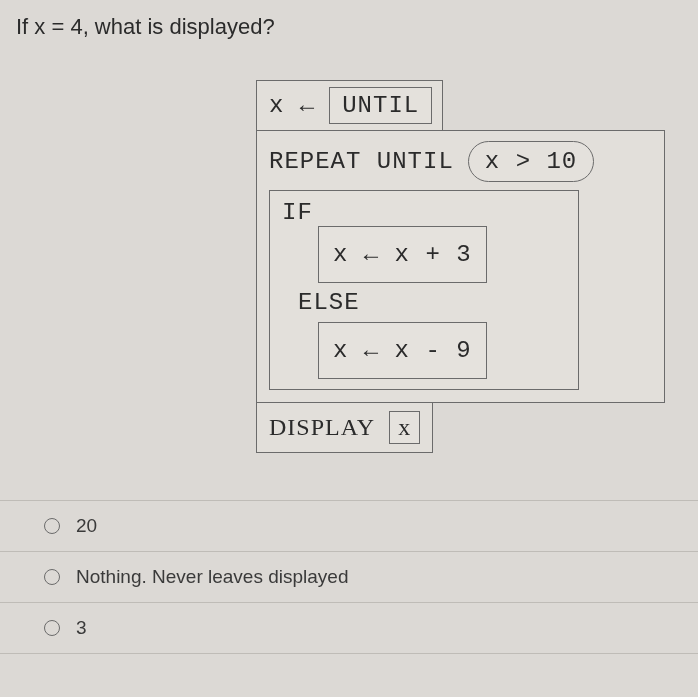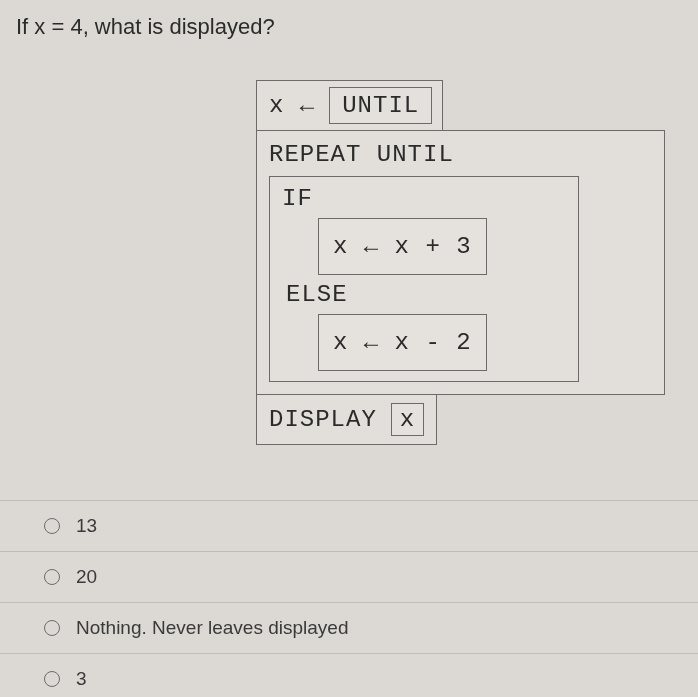--- a/index.html
+++ b/index.html
@@ -65,40 +65,40 @@
     border: 1.5px solid #6b6b6b;
     background: #e3e0db;
     width: 310px;
     padding: 8px 10px 10px 12px;
     margin-left: 0px;
   }
   .if-header {
     display: flex;
     align-items: center;
     gap: 12px;
-    margin-bottom: 6px;
   }
   .stmt-box {
     border: 1.5px solid #6b6b6b;
     padding: 14px 14px;
     background: #e5e2dd;
     display: inline-block;
     margin-left: 36px;
   }
   .else-label {
-    margin: 6px 0 6px 4px;
+    margin: 6px 0 6px 16px;
   }
   .display-row {
     border: 1.5px solid #6b6b6b;
     background: #e2dfda;
     margin-top: -1px;
     display: inline-flex;
     align-items: center;
     padding: 8px 12px;
     gap: 14px;
+    font-family: Liberation Serif, serif;
   }
   .small-box {
     border: 1.5px solid #6b6b6b;
     padding: 2px 8px;
     background: #e5e2dd;
   }
   .answers {
     position: absolute;
     top: 500px;
     left: 0;
@@ -133,42 +133,39 @@
 
 <div class="code-area">
   <div class="row-assign mono">
     <span>x ←</span>
     <span class="inner-box">UNTIL</span>
   </div>
 
   <div class="repeat-block">
     <div class="repeat-header mono">
       <span>REPEAT UNTIL</span>
+      <span class="pill">x &gt; 10</span>
     </div>
     <div class="if-block">
       <div class="if-header mono">
         <span>IF</span>
       </div>
       <div class="stmt-box mono">x ← x + 3</div>
       <div class="else-label mono">ELSE</div>
-      <div class="stmt-box mono">x ← x - 2</div>
+      <div class="stmt-box mono">x ← x - 9</div>
     </div>
   </div>
 
   <div class="display-row mono">
     <span>DISPLAY</span>
     <span class="small-box">x</span>
   </div>
 </div>
 
 <div class="answers">
-  <div class="answer-row">
-    <span class="radio"></span>
-    <span>13</span>
-  </div>
   <div class="answer-row">
     <span class="radio"></span>
     <span>20</span>
   </div>
   <div class="answer-row">
     <span class="radio"></span>
     <span>Nothing. Never leaves displayed</span>
   </div>
   <div class="answer-row">
     <span class="radio"></span>

